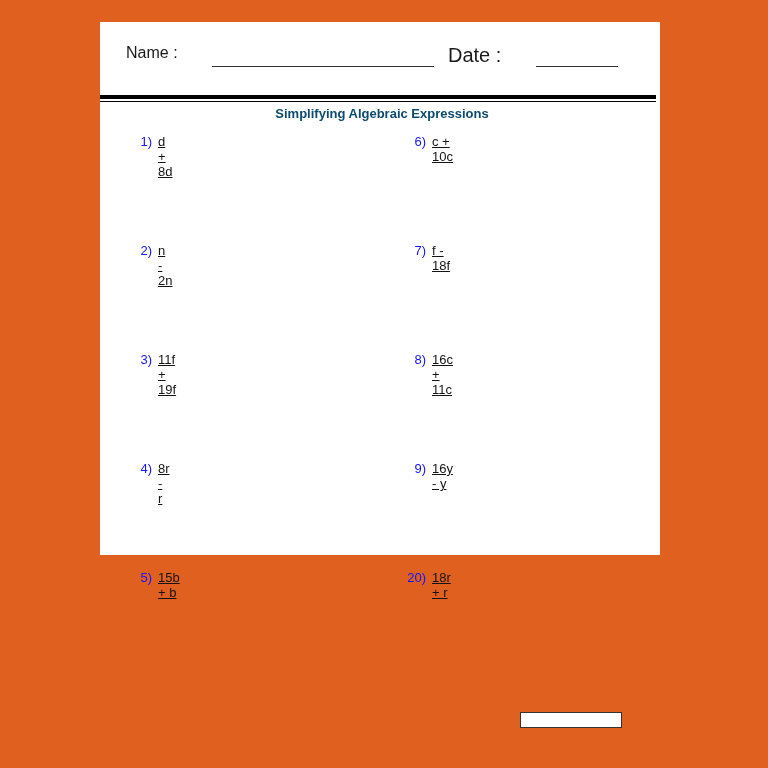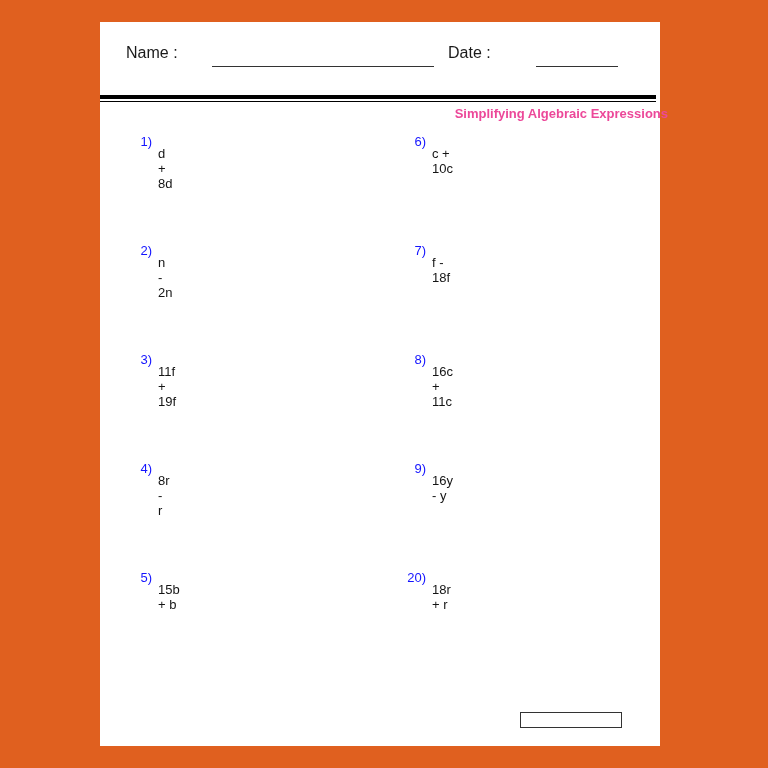--- a/index.html
+++ b/index.html
@@ -11,21 +11,21 @@
     height: 768px;
     background: #e0601f;
     font-family: "Liberation Sans", sans-serif;
     overflow: hidden;
   }
   .page {
     position: absolute;
     left: 100px;
     top: 22px;
     width: 560px;
-    height: 724px;
+    height: 533px;
     background: #ffffff;
     box-sizing: border-box;
   }
   .header {
     position: relative;
     height: 78px;
   }
   .name-label {
     position: absolute;
     left: 26px;
@@ -37,21 +37,21 @@
     position: absolute;
     left: 112px;
     top: 44px;
     width: 222px;
     border-bottom: 1px solid #333;
   }
   .date-label {
     position: absolute;
     left: 348px;
     top: 22px;
-    font-size: 16px;
+    font-size: 20px;
     color: #1a1a1a;
   }
   .date-line {
     position: absolute;
     left: 436px;
     top: 44px;
     width: 82px;
     border-bottom: 1px solid #333;
   }
   .rule-thick {
@@ -65,25 +65,25 @@
   .rule-thin {
     position: absolute;
     left: 0px;
     top: 79px;
     width: 556px;
     height: 1px;
     background: #000;
   }
   .title {
     position: absolute;
-    left: 12px;
+    left: 4px;
     top: 84px;
     width: 556px;
-    text-align: right;
-    color: #ec4899;
+    text-align: center;
+    color: #0c4a6e;
     font-size: 13px;
     font-weight: bold;
   }
   .problems {
     position: absolute;
     left: 0;
     top: 112px;
     width: 556px;
   }
   .col {
@@ -101,23 +101,24 @@
     left: 0;
     top: 0;
     width: 26px;
     text-align: right;
     color: #1414ff;
     font-size: 13px;
   }
   .expr {
     position: absolute;
     left: 32px;
-    top: 12px;
+    top: 0;
     font-size: 13px;
     color: #141414;
+    text-decoration: underline;
   }
   .footer-box {
     position: absolute;
     left: 420px;
     top: 690px;
     width: 100px;
     height: 14px;
     border: 1px solid #333;
     background: #fff;
   }

